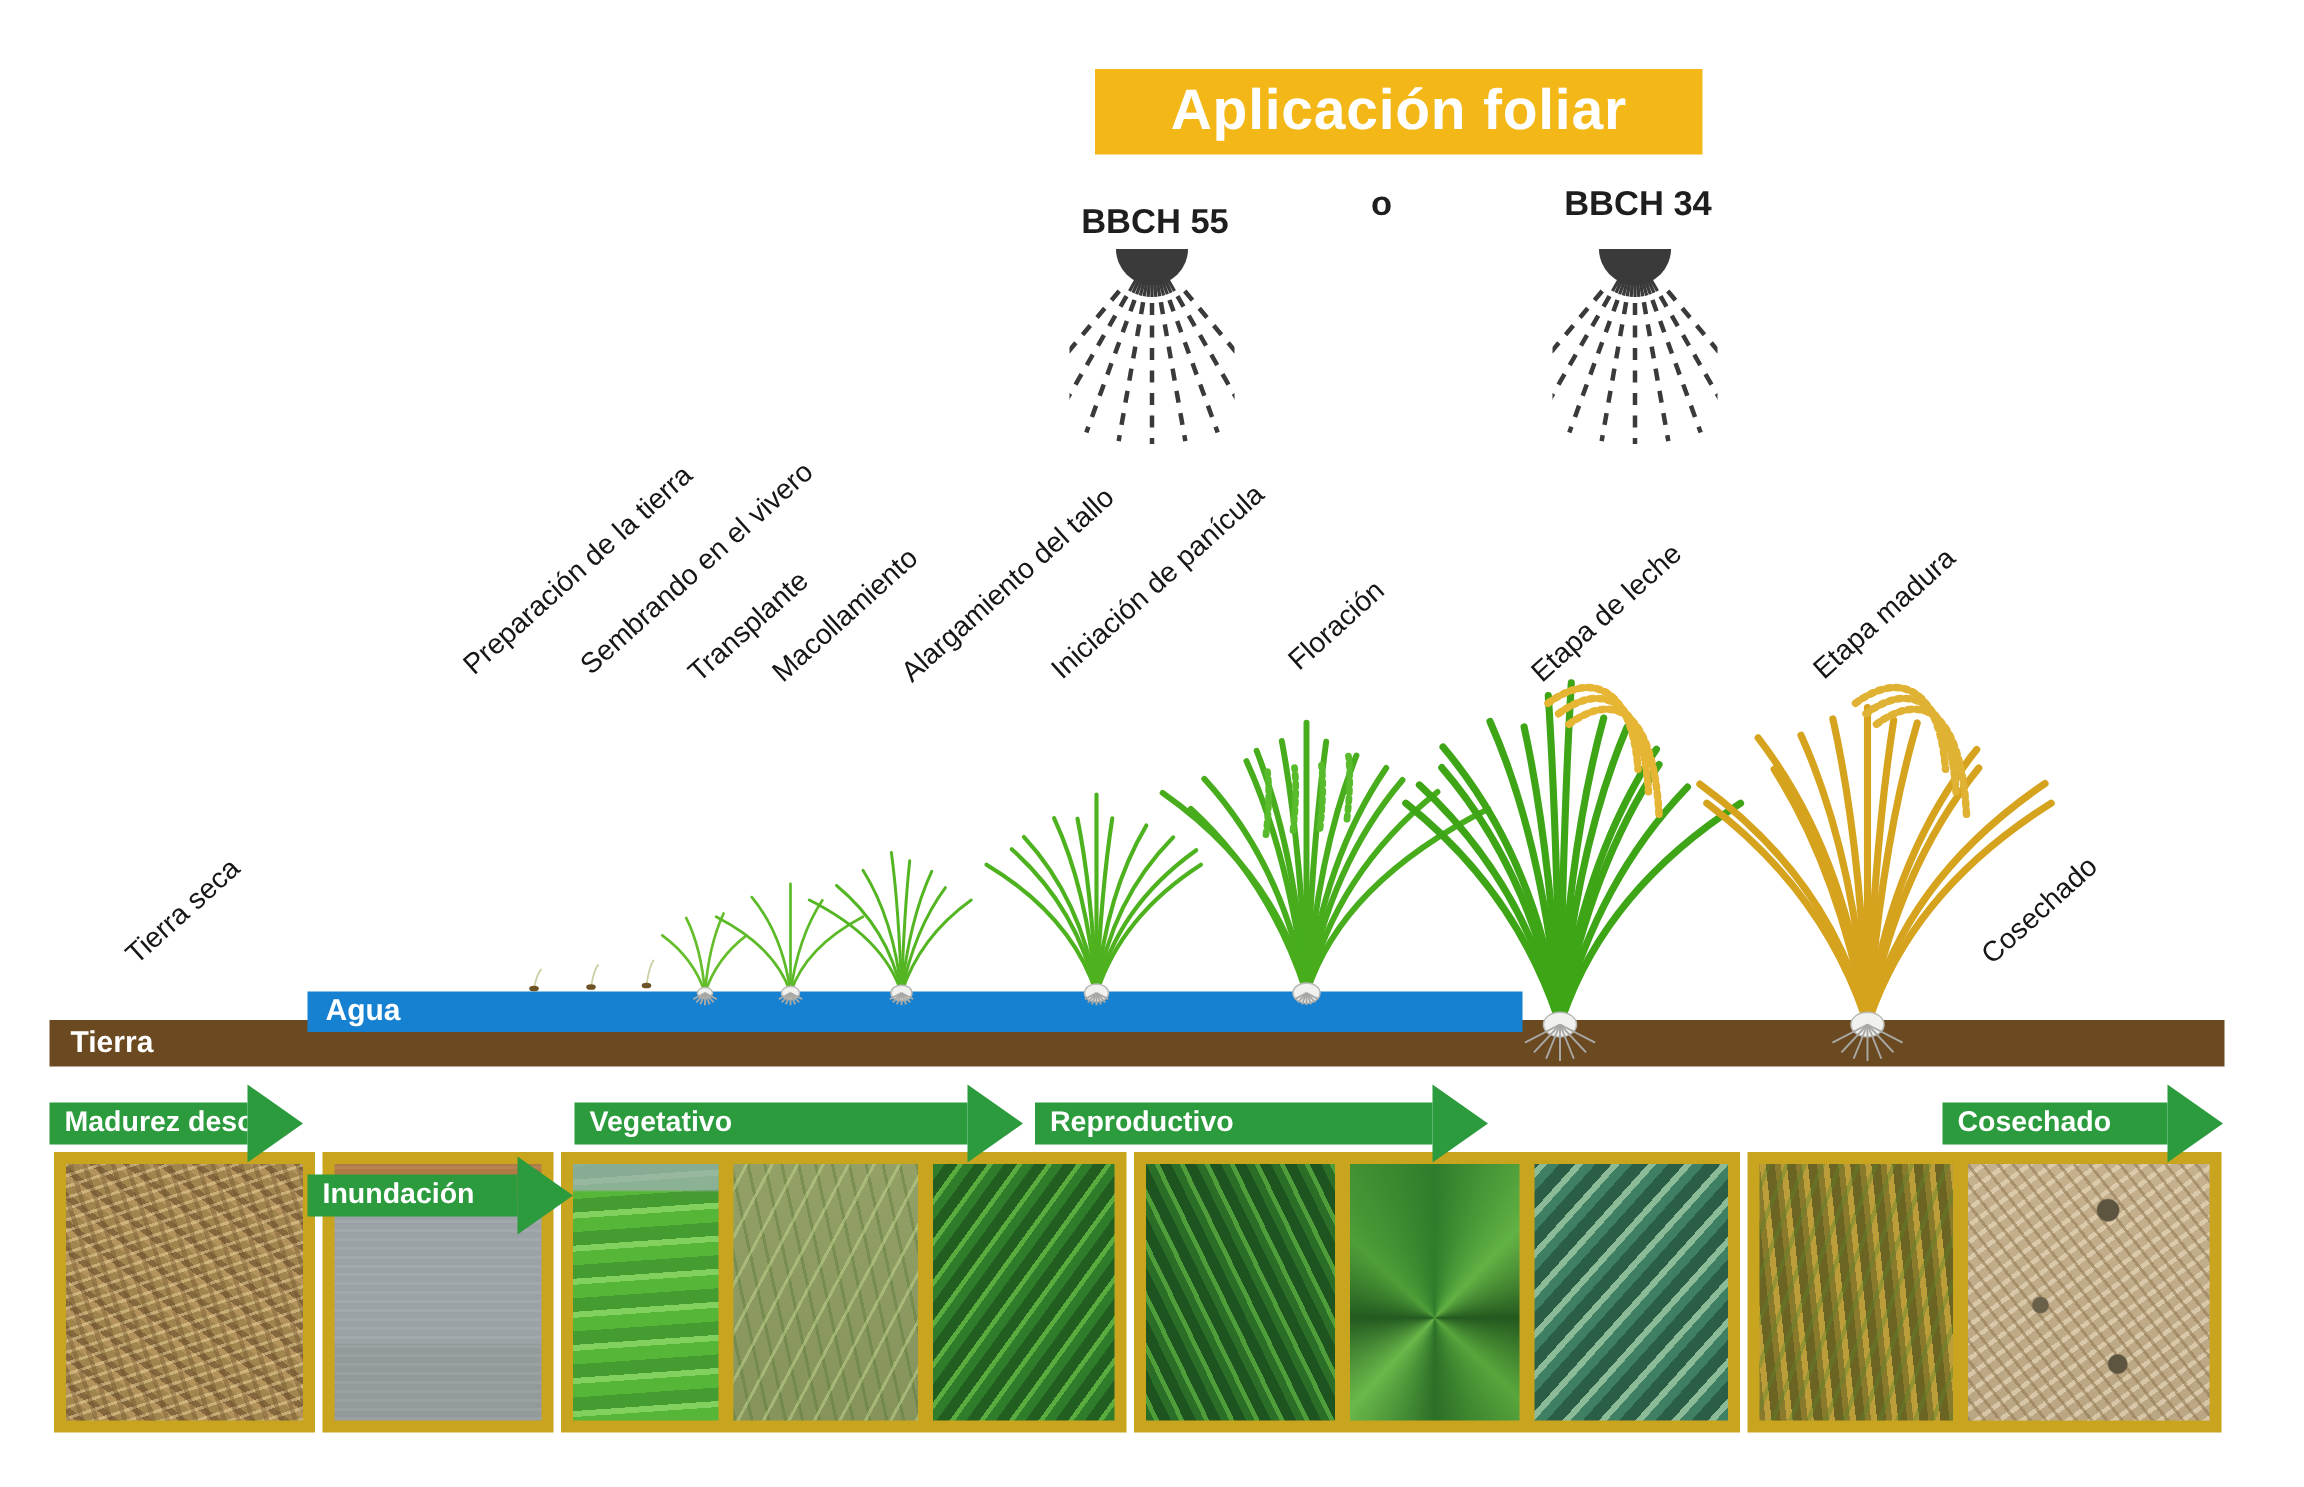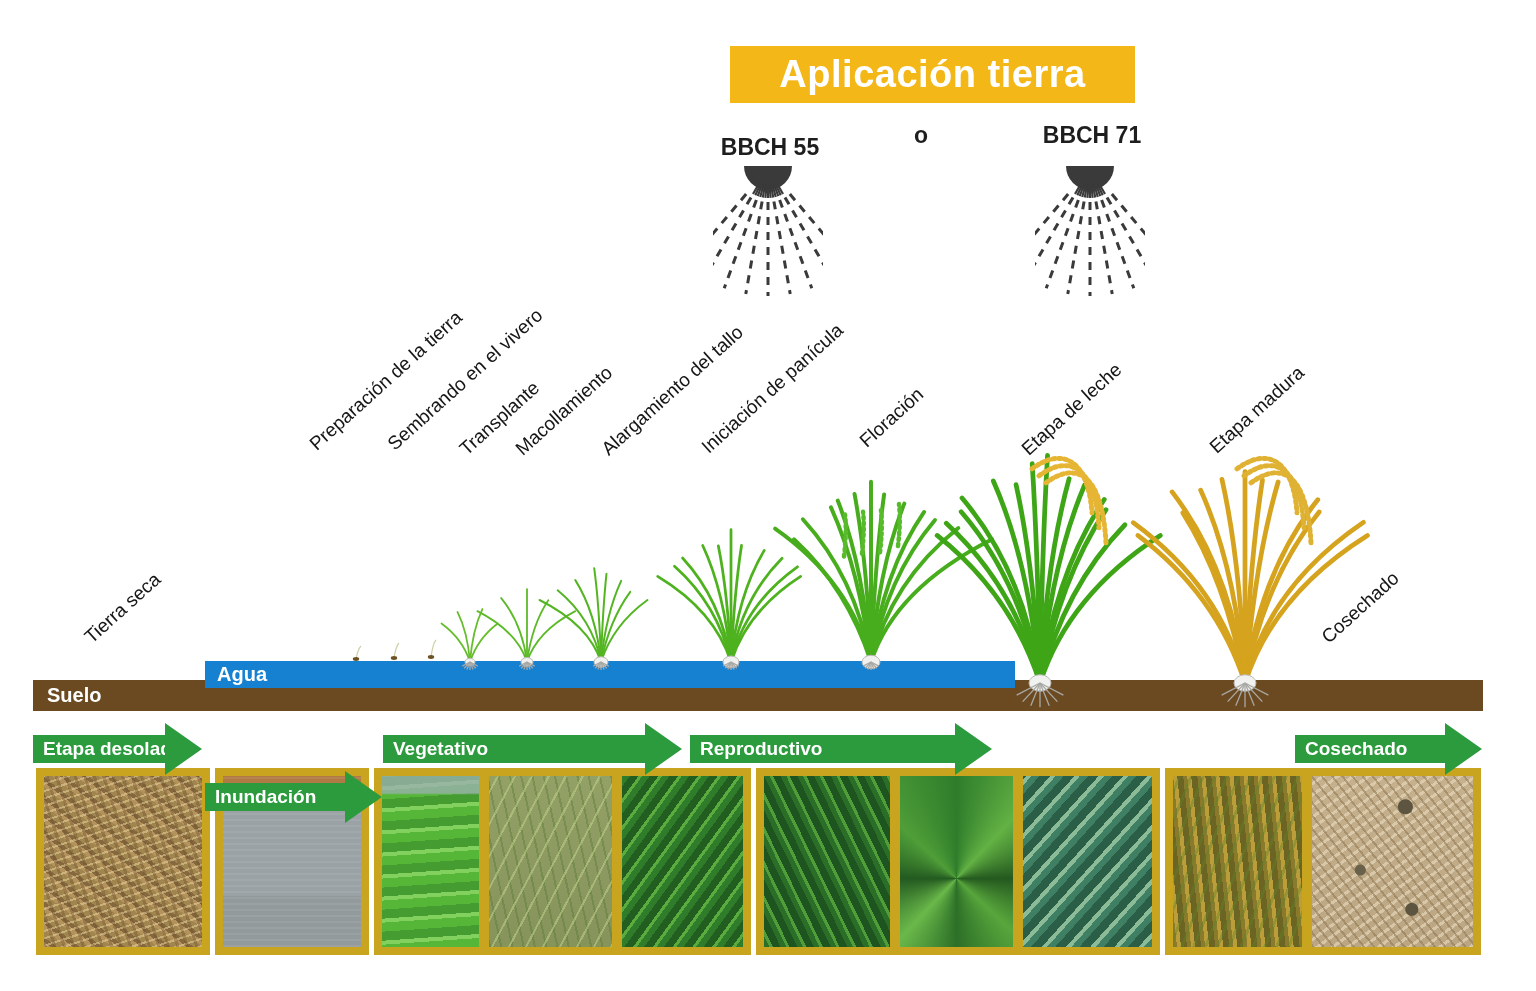--- a/index.html
+++ b/index.html
@@ -81,25 +81,25 @@
       radial-gradient(circle at 62% 78%, #5d5540 0 6px, transparent 7px),
       repeating-linear-gradient(52deg, rgba(138,112,72,.5) 0 2px, transparent 2px 8px),
       repeating-linear-gradient(-36deg, rgba(233,219,190,.6) 0 3px, transparent 3px 9px),
       linear-gradient(#c5b18e, #bba684);}
 </style>
 </head>
 <body>
 
 <div class="canvas">
 
-  <div class="title-bar">Aplicación tierra</div>
+  <div class="title-bar">Aplicación foliar</div>
 
   <div class="bbch" style="left:770px;margin-top:12px;">BBCH 55</div>
   <div class="bbch" style="left:921px;">o</div>
-  <div class="bbch" style="left:1092px;">BBCH 71</div>
+  <div class="bbch" style="left:1092px;">BBCH 34</div>
 
   <div class="spray" style="left:713px;"><svg viewBox="0 0 110 145" width="110" height="145" xmlns="http://www.w3.org/2000/svg">
         <path d="M31 6 h48 a24 24 0 0 1 -48 0 Z" fill="#3A3A3A"></path>
         <line x1="46.5" y1="22.72243186433546" x2="40" y2="33.98076211353316" stroke="#3A3A3A" stroke-width="2.2"></line>
         <line x1="47.81548955040811" y1="23.407232379623046" x2="42.32145214777901" y2="35.189233611099496" stroke="#3A3A3A" stroke-width="2.2"></line>
         <line x1="49.185657563463636" y1="23.974774553360444" x2="44.739395700229935" y2="36.19077862357725" stroke="#3A3A3A" stroke-width="2.2"></line>
         <line x1="50.60007623325715" y1="24.42073904691416" x2="47.235428646924376" y2="36.97777478867205" stroke="#3A3A3A" stroke-width="2.2"></line>
         <line x1="52.047980979662185" y1="24.741731801207536" x2="49.79055466999209" y2="37.54423259036624" stroke="#3A3A3A" stroke-width="2.2"></line>
         <line x1="53.51835237328981" y1="24.935309867559674" x2="52.385327717570256" y2="37.88584094275237" stroke="#3A3A3A" stroke-width="2.2"></line>
         <line x1="55" y1="25" x2="55" y2="38" stroke="#3A3A3A" stroke-width="2.2"></line>
@@ -150,21 +150,21 @@
   <div class="stage-label" style="left:398px;top:433px;">Sembrando en el vivero</div>
   <div class="stage-label" style="left:470px;top:438px;">Transplante</div>
   <div class="stage-label" style="left:526px;top:438px;">Macollamiento</div>
   <div class="stage-label" style="left:612px;top:438px;">Alargamiento del tallo</div>
   <div class="stage-label" style="left:712px;top:436px;">Iniciación de panícula</div>
   <div class="stage-label" style="left:870px;top:430px;">Floración</div>
   <div class="stage-label" style="left:1032px;top:438px;">Etapa de leche</div>
   <div class="stage-label" style="left:1220px;top:436px;">Etapa madura</div>
   <div class="stage-label" style="left:1332px;top:626px;">Cosechado</div>
 
-  <div class="soil-bar"><span>Suelo</span></div>
+  <div class="soil-bar"><span>Tierra</span></div>
   <div class="water-bar"><span>Agua</span></div>
 
   <svg class="plants-layer" id="plants-svg" viewBox="0 0 1536 991">
       <path d="M356 659 q 2 -10 5 -13" stroke="#cdd0a6" stroke-width="1.2" fill="none"></path>
       <ellipse cx="356" cy="659" rx="3.2" ry="1.9" fill="#6d5226"></ellipse>
       <path d="M394 658 q 2 -12 5 -15" stroke="#cdd0a6" stroke-width="1.2" fill="none"></path>
       <ellipse cx="394" cy="658" rx="3.2" ry="1.9" fill="#6d5226"></ellipse>
       <path d="M431 657 q 2 -14 5 -17" stroke="#cdd0a6" stroke-width="1.2" fill="none"></path>
       <ellipse cx="431" cy="657" rx="3.2" ry="1.9" fill="#6d5226"></ellipse>
       <path d="M470 662 Q 462.56 638.936 441.4841698789946 623.56" stroke="#66BE2D" stroke-width="1.8" fill="none" stroke-linecap="round"></path>
@@ -297,21 +297,21 @@
       <line x1="1245" y1="683" x2="1221.61731409782" y2="695.15" stroke="#a8a8a5" stroke-width="1.3"></line>
       <line x1="1245" y1="683" x2="1227.6447345384634" y2="701.6148799677911" stroke="#a8a8a5" stroke-width="1.3"></line>
       <line x1="1245" y1="683" x2="1235.765456130207" y2="705.8345306850975" stroke="#a8a8a5" stroke-width="1.3"></line>
       <line x1="1245" y1="683" x2="1245" y2="707.3" stroke="#a8a8a5" stroke-width="1.3"></line>
       <line x1="1245" y1="683" x2="1254.234543869793" y2="705.8345306850975" stroke="#a8a8a5" stroke-width="1.3"></line>
       <line x1="1245" y1="683" x2="1262.3552654615366" y2="701.6148799677911" stroke="#a8a8a5" stroke-width="1.3"></line>
       <line x1="1245" y1="683" x2="1268.38268590218" y2="695.15" stroke="#a8a8a5" stroke-width="1.3"></line>
     </svg>
 
   <div class="phase-arrow" style="left:33px;width:132px;">
-      <span class="lbl">Etapa desolada</span>
+      <span class="lbl">Madurez desolada</span>
     </div>
   <div class="phase-arrow" style="left:205px;width:140px;margin-top:48px;">
       <span class="lbl">Inundación</span>
     </div>
   <div class="phase-arrow" style="left:690px;width:265px;">
       <span class="lbl">Reproductivo</span>
     </div>
   <div class="phase-arrow" style="left:383px;width:262px;">
       <span class="lbl">Vegetativo</span>
     </div>

